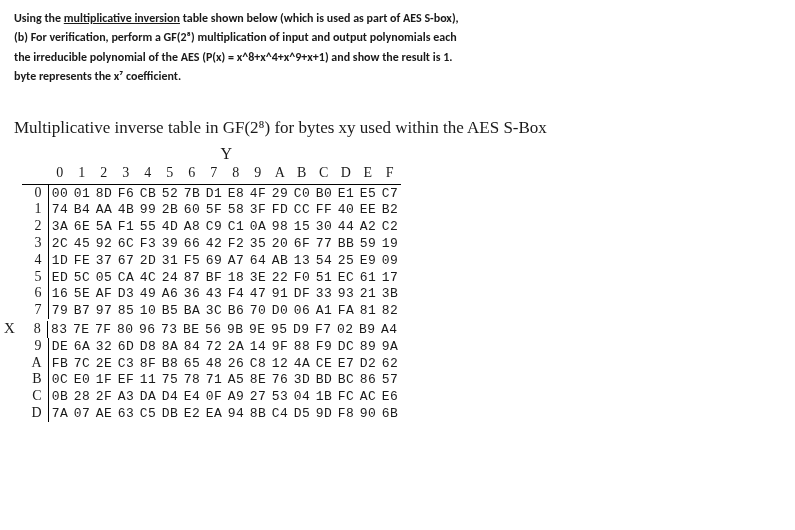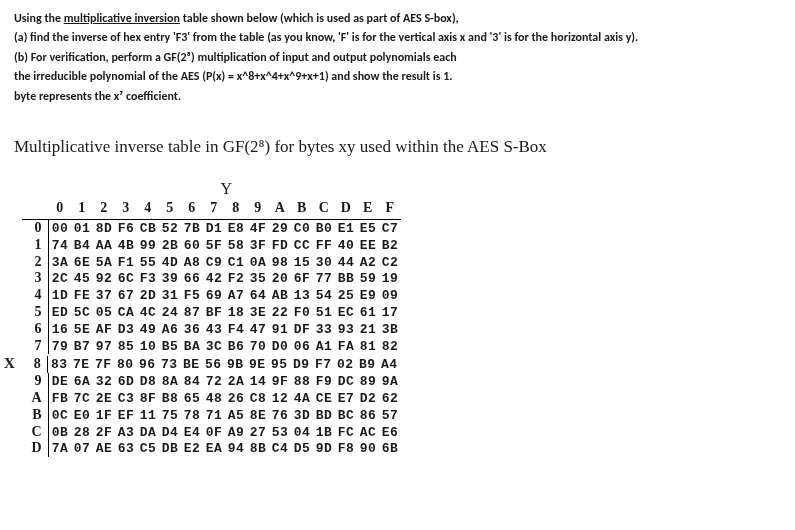--- a/index.html
+++ b/index.html
@@ -19,40 +19,39 @@
     margin-bottom: 2px;
     font-weight: bold;
   }
   .underline {
     text-decoration: underline;
   }
   .caption {
     font-family: "Times New Roman", serif;
     font-size: 17px;
     margin-top: 32px;
-    margin-bottom: 22px;
+    margin-bottom: 6px;
   }
   .table-wrap {
     font-family: "Courier New", monospace;
     font-size: 13px;
     line-height: 1.2;
     letter-spacing: 0.5px;
     display: inline-block;
     padding-left: 8px;
   }
   .ylabel {
     text-align: center;
     margin-left: 30px;
     margin-bottom: 2px;
     font-family: "Times New Roman", serif;
     font-size: 16px;
   }
   .header-row, .data-row {
     white-space: pre;
-    font-weight: bold;
   }
   .header-row {
     padding-bottom: 2px;
     border-bottom: 1px solid #000;
   }
   .row-head {
     display: inline-block;
     width: 20px;
     text-align: right;
     padding-right: 6px;
@@ -81,21 +80,20 @@
 </style>
 </head>
 <body>
 
 <div class="page">
 
   <div class="para">
     <span>Using the </span><span class="underline">multiplicative inversion</span><span> table shown below (which is used as part of AES S-box),</span>
   </div>
 
-  <div class="para">(a) find the inverse of hex entry 'F3' from the table (as you know, 'F' is for the vertical axis x and '3' is for the horizontal axis y).</div>
 
   <div class="para">(b) For verification, perform a GF(2⁸) multiplication of input and output polynomials each</div>
   <div class="para">the irreducible polynomial of the AES (P(x) = x^8+x^4+x^9+x+1) and show the result is 1.</div>
 
   <div class="para">byte represents the x⁷ coefficient.</div>
 
   <div class="caption">Multiplicative inverse table in GF(2⁸) for bytes xy used within the AES S-Box</div>
 
   <div class="table-wrap">
     <div class="ylabel">Y</div>

